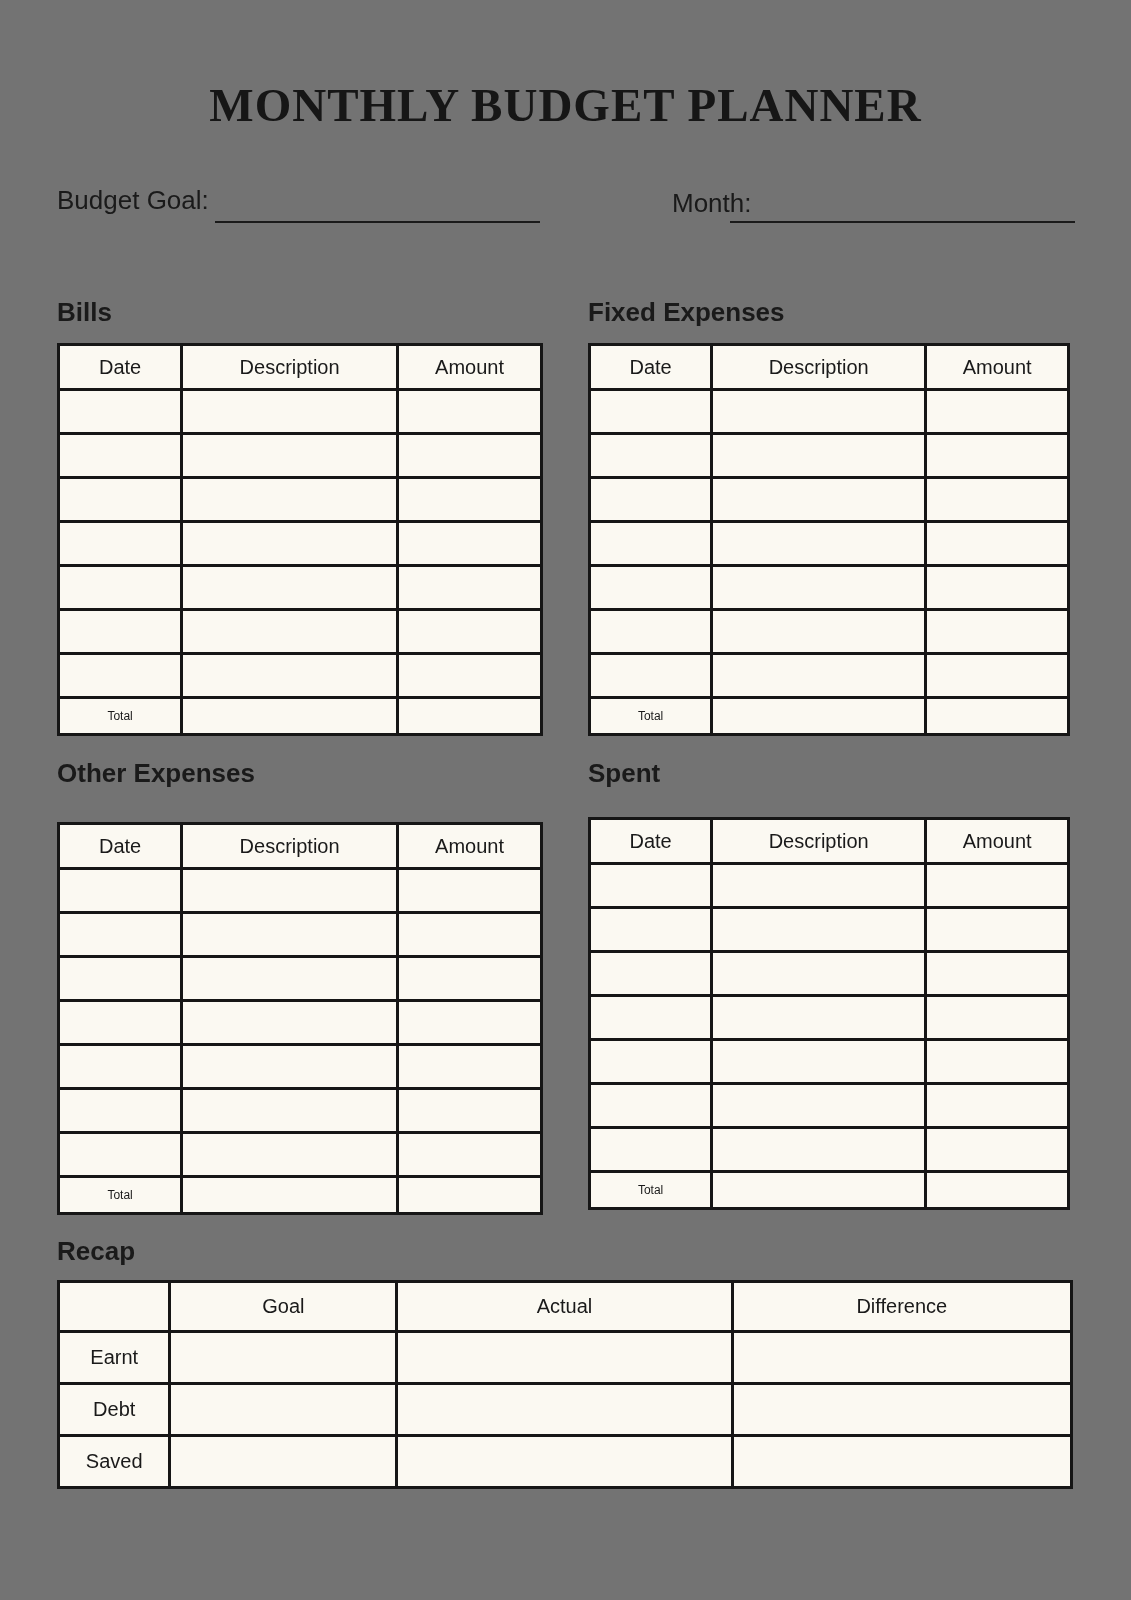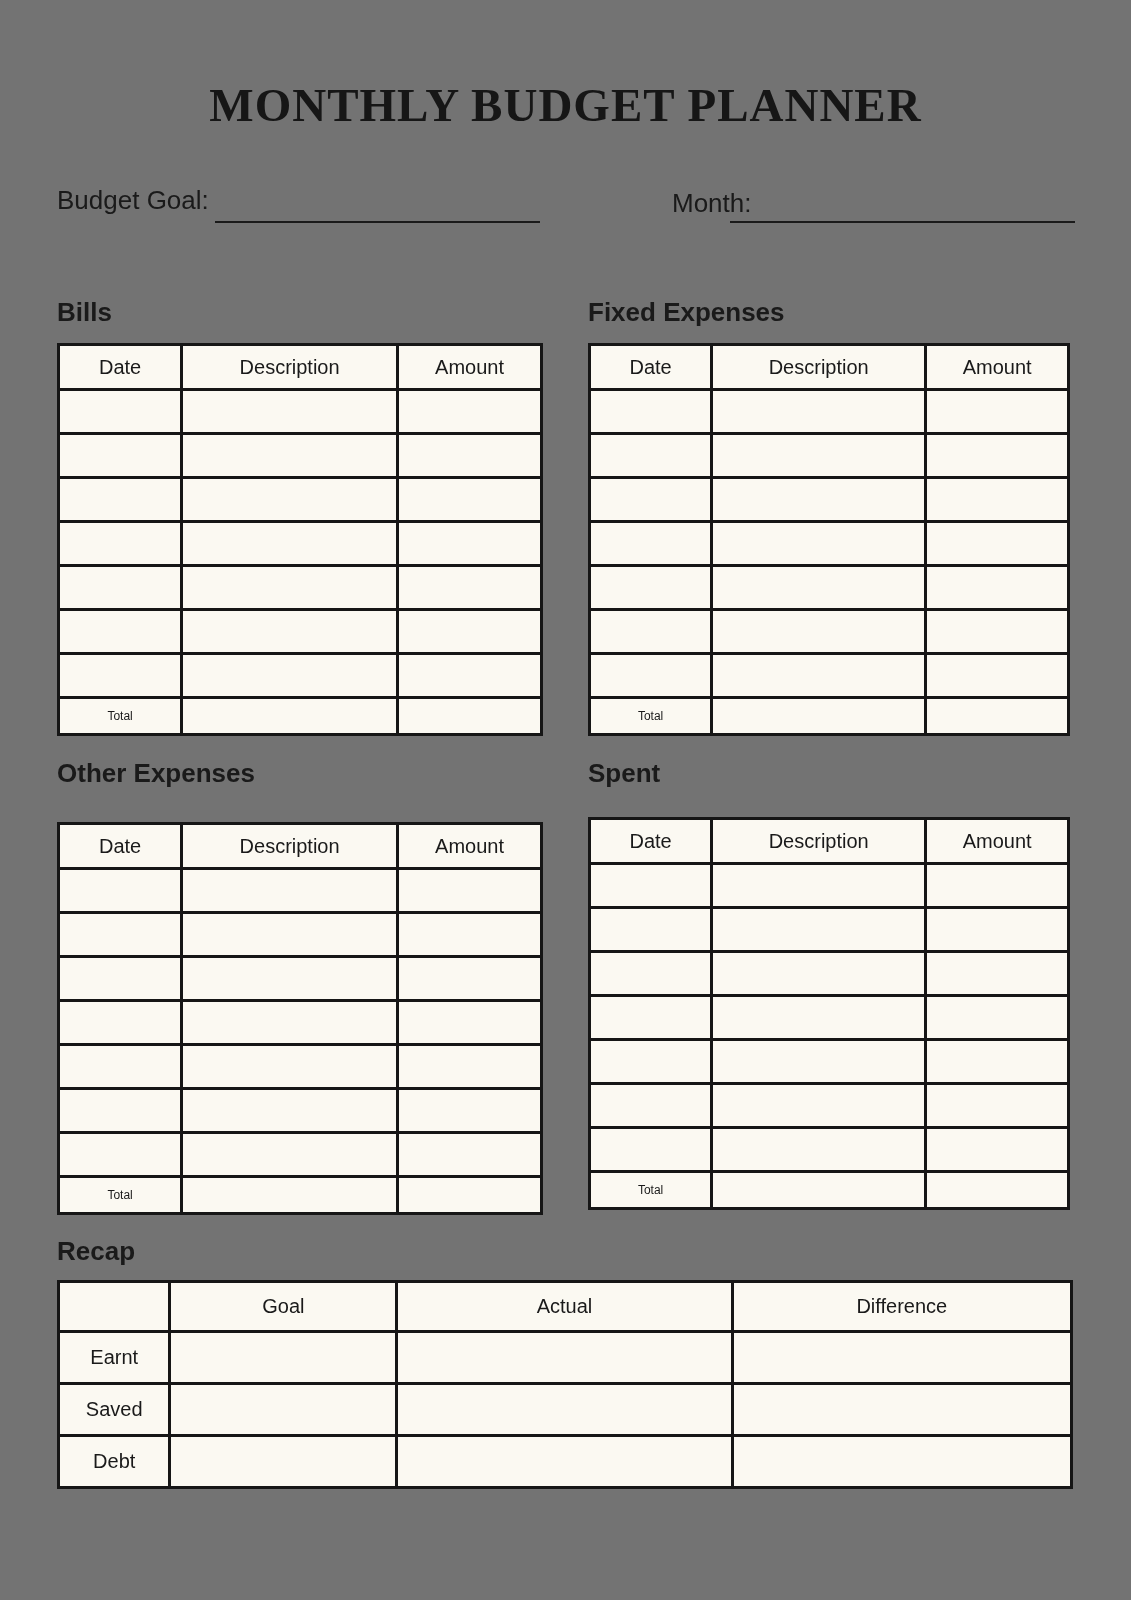--- a/index.html
+++ b/index.html
@@ -287,27 +287,27 @@
       <td class="hd">Actual</td>
       <td class="hd">Difference</td>
     </tr>
     <tr>
       <td class="cell row-label">Earnt</td>
       <td class="cell"></td>
       <td class="cell"></td>
       <td class="cell"></td>
     </tr>
     <tr>
+      <td class="cell row-label">Debt</td>
+      <td class="cell"></td>
+      <td class="cell"></td>
+      <td class="cell"></td>
+    </tr>
+    <tr>
       <td class="cell row-label">Saved</td>
       <td class="cell"></td>
       <td class="cell"></td>
       <td class="cell"></td>
     </tr>
-    <tr>
-      <td class="cell row-label">Debt</td>
-      <td class="cell"></td>
-      <td class="cell"></td>
-      <td class="cell"></td>
-    </tr>
   </tbody>
     </table>
 
 </div>
 
 </body></html>

